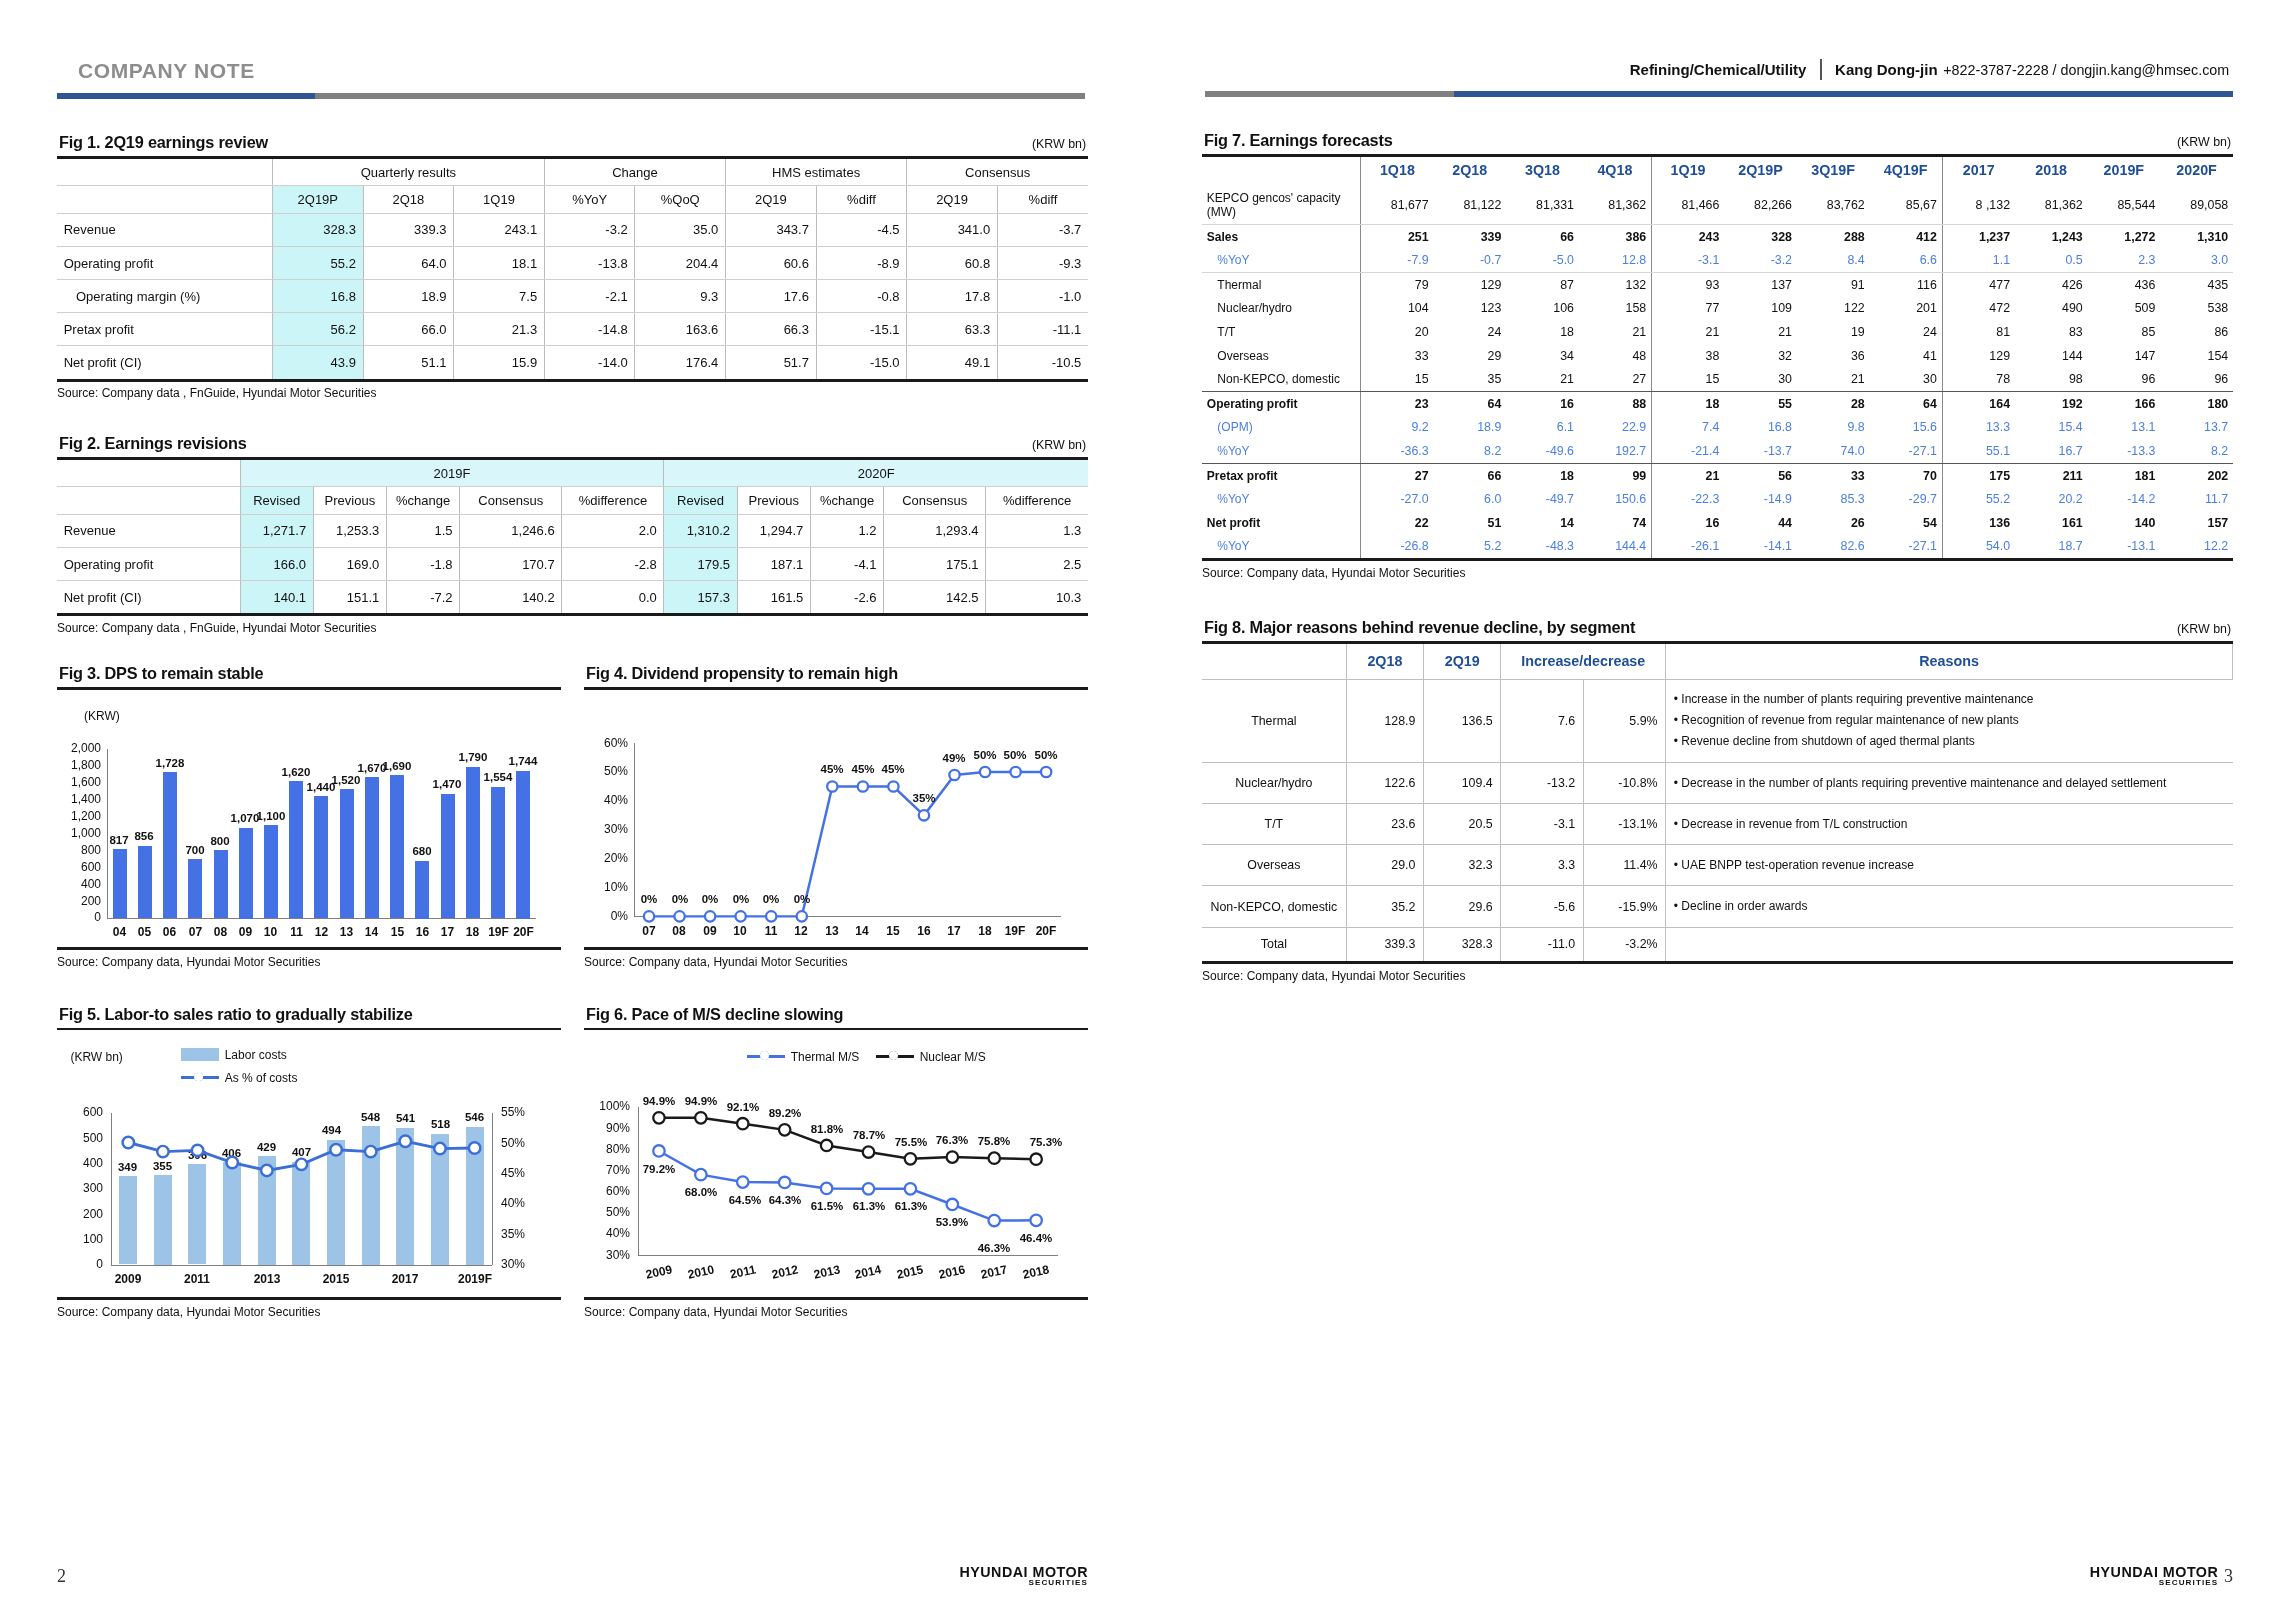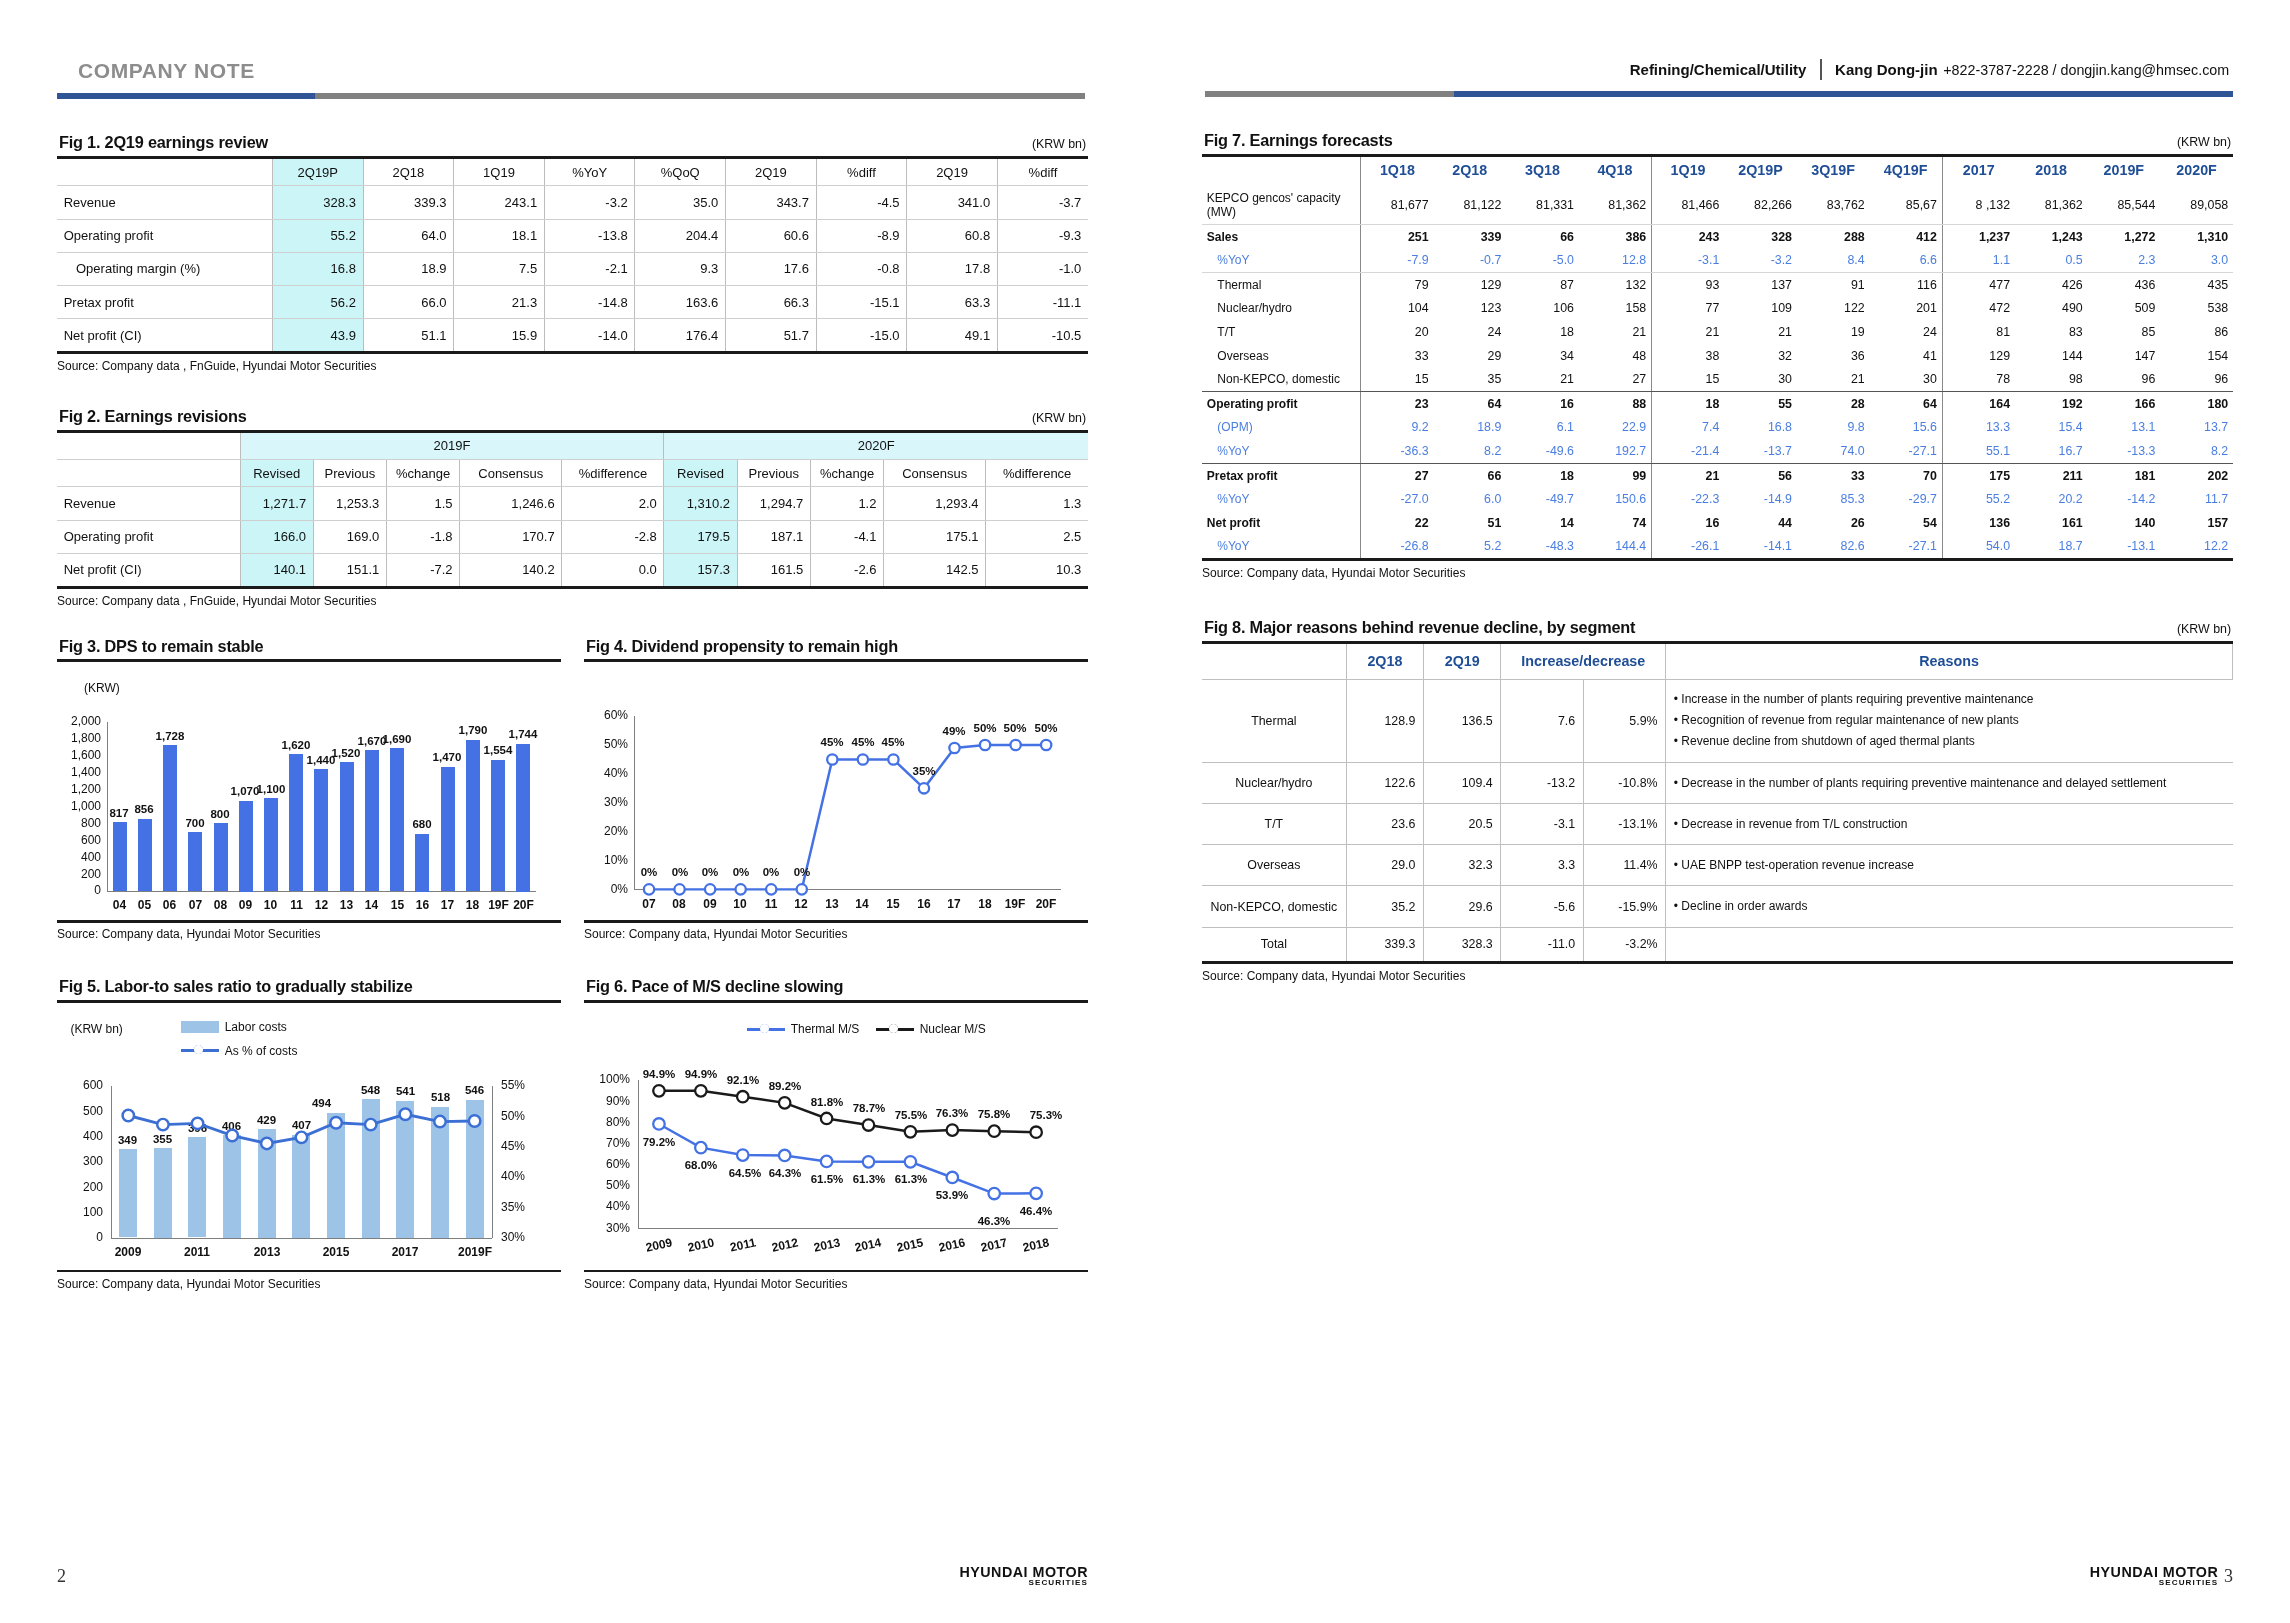--- a/index.html
+++ b/index.html
@@ -146,20 +146,27 @@
             <col style="width:8.2%">
             <col style="width:8.2%">
           <col style="width:8.2%">
             <col style="width:8.2%">
             <col style="width:8.2%">
             <col style="width:8.2%">
           <col style="width:8.2%">
             <col style="width:8.2%">
         </colgroup>
         <thead>
+          <tr>
+            <th></th>
+            <th class="thblue vline" colspan="3">Quarterly results</th>
+            <th class="thblue vline" colspan="2">Change</th>
+            <th class="thblue vline" colspan="2">HMS estimates</th>
+            <th class="thblue vline" colspan="2">Consensus</th>
+          </tr>
           <tr>
             <th></th>
             <th class="thblue vline hl">2Q19P</th>
             <th class="thblue vline">2Q18</th>
             <th class="thblue vline">1Q19</th>
             <th class="thblue vline">%YoY</th>
             <th class="thblue vline">%QoQ</th>
             <th class="thblue vline">2Q19</th>
             <th class="thblue vline">%diff</th>
             <th class="thblue vline">2Q19</th>
@@ -501,21 +508,21 @@
             <div class="dlabel" style="left: 83px; width: 45px; top: 116px;">355</div>
             <div class="bar" style="left: 131px; top: 120px; width: 18px; height: 100px; background: rgb(157, 195, 230);"></div>
             <div class="dlabel" style="left: 118px; width: 45px; top: 105px;">396</div>
             <div class="bar" style="left: 166px; top: 118px; width: 18px; height: 103px; background: rgb(157, 195, 230);"></div>
             <div class="dlabel" style="left: 152px; width: 45px; top: 103px;">406</div>
             <div class="bar" style="left: 201px; top: 112px; width: 18px; height: 109px; background: rgb(157, 195, 230);"></div>
             <div class="dlabel" style="left: 187px; width: 45px; top: 97px;">429</div>
             <div class="bar" style="left: 235px; top: 118px; width: 18px; height: 103px; background: rgb(157, 195, 230);"></div>
             <div class="dlabel" style="left: 222px; width: 45px; top: 102px;">407</div>
             <div class="bar" style="left: 270px; top: 96px; width: 18px; height: 125px; background: rgb(157, 195, 230);"></div>
-            <div class="dlabel" style="left: 242px; width: 45px; top: 80px;">494</div>
+            <div class="dlabel" style="left: 252px; width: 45px; top: 80px;">494</div>
             <div class="bar" style="left: 305px; top: 82px; width: 18px; height: 139px; background: rgb(157, 195, 230);"></div>
             <div class="dlabel" style="left: 291px; width: 45px; top: 67px;">548</div>
             <div class="bar" style="left: 339px; top: 84px; width: 18px; height: 137px; background: rgb(157, 195, 230);"></div>
             <div class="dlabel" style="left: 326px; width: 45px; top: 68px;">541</div>
             <div class="bar" style="left: 374px; top: 90px; width: 18px; height: 131px; background: rgb(157, 195, 230);"></div>
             <div class="dlabel" style="left: 361px; width: 45px; top: 74px;">518</div>
             <div class="bar" style="left: 409px; top: 83px; width: 18px; height: 138px; background: rgb(157, 195, 230);"></div>
             <div class="dlabel" style="left: 395px; width: 45px; top: 67px;">546</div>
             <div class="xlab" style="left: 42px; width: 58px; top: 228px;">2009</div>
             <div class="xlab" style="left: 111px; width: 58px; top: 228px;">2011</div>

